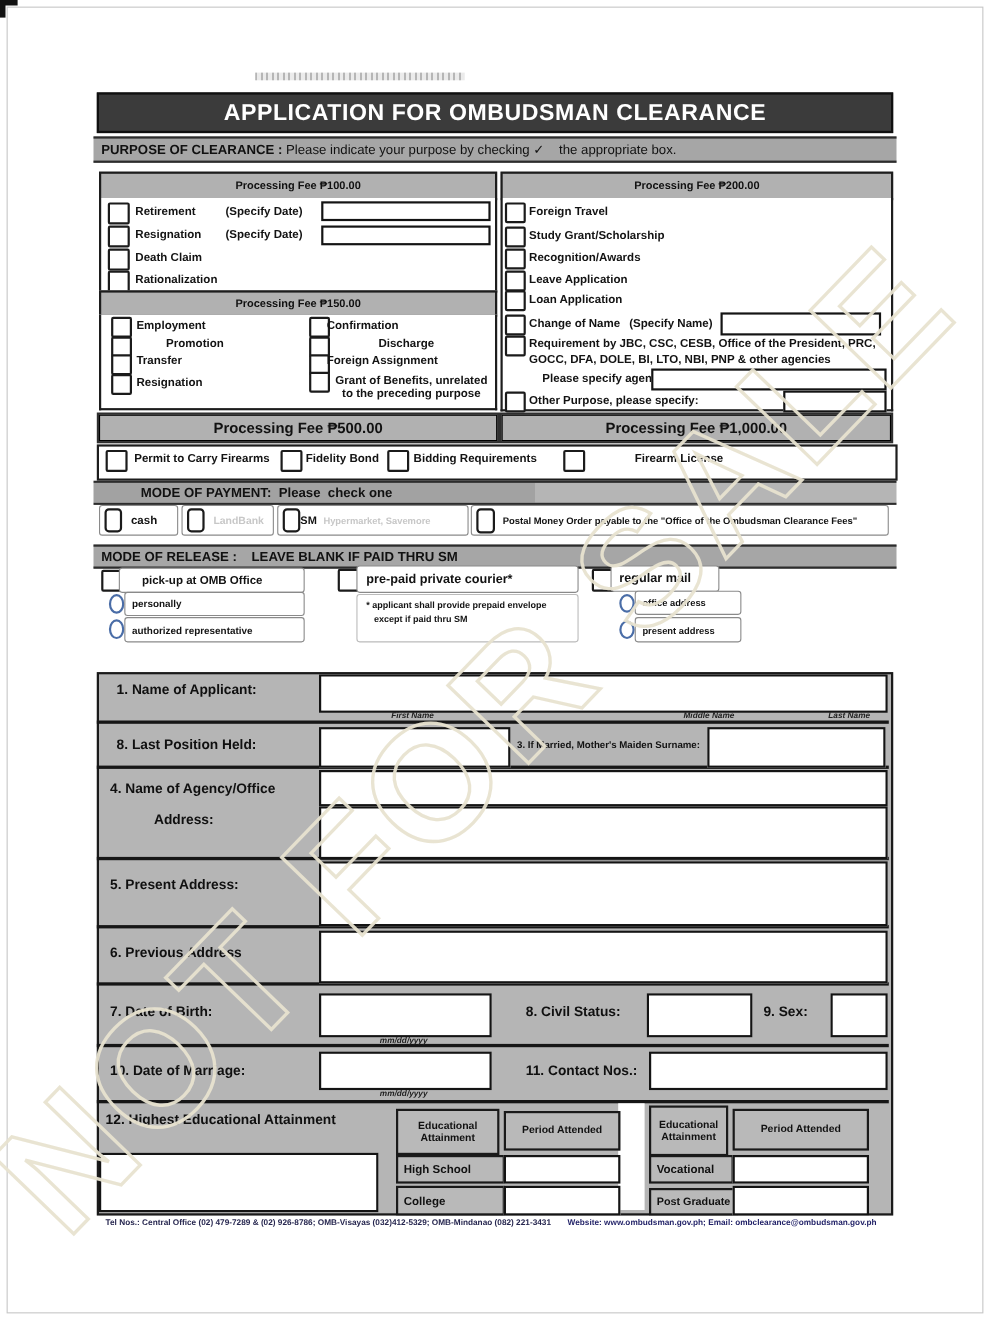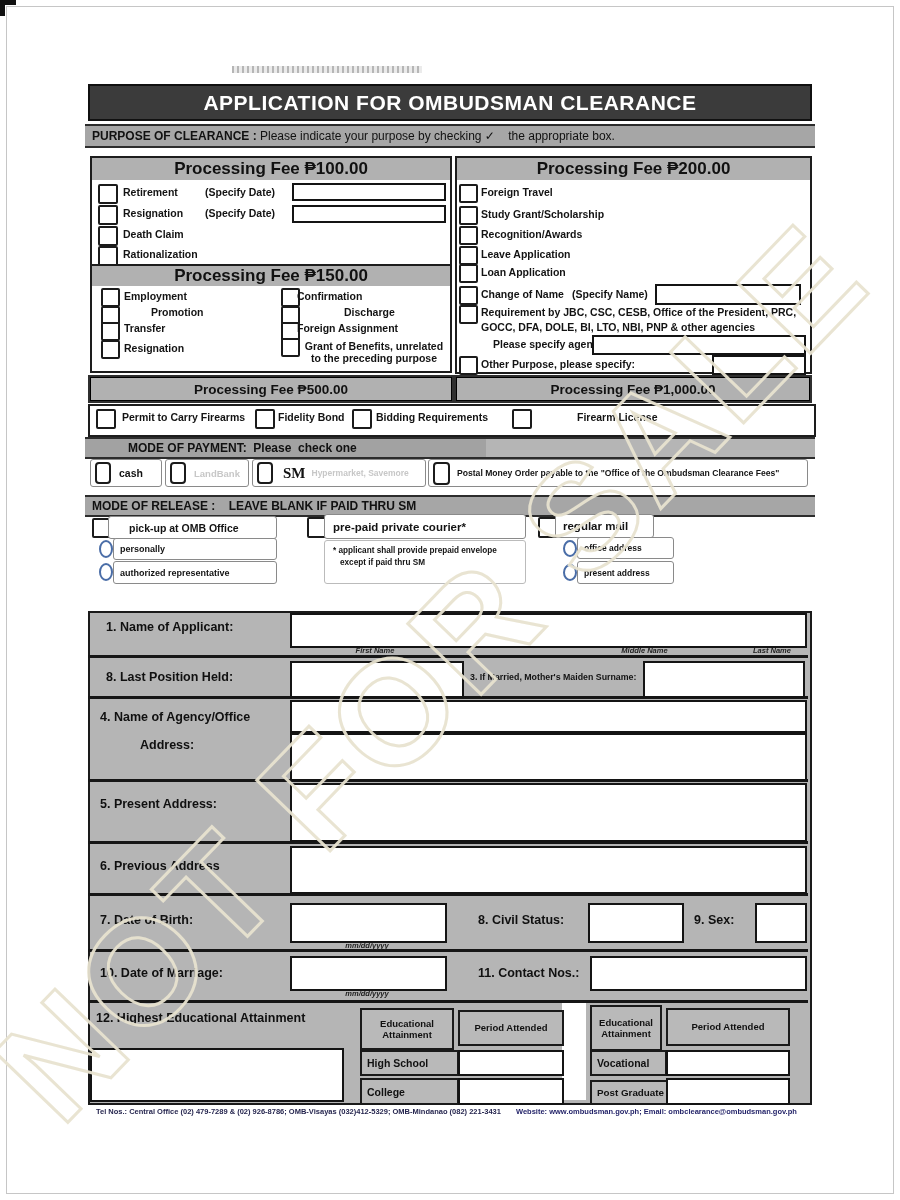--- a/index.html
+++ b/index.html
@@ -9,21 +9,21 @@
   .frame{position:absolute;inset:6px;border:1px solid #c6c6c6;pointer-events:none;}
   .cornermark1{position:absolute;left:0;top:0;width:16px;height:5px;background:#111;}
   .cornermark2{position:absolute;left:0;top:0;width:5px;height:16px;background:#111;}
   .smudge{background:repeating-linear-gradient(90deg,#8f8f8f 0 2px,#e0e0e0 2px 5px);opacity:.65;}
   .titlebar{background:#3b3b3b;border:2px solid #101010;display:flex;align-items:center;justify-content:center;
             color:#fff;font-weight:bold;font-size:21px;letter-spacing:.5px;}
   .bar{background:#a6a6a6;border-top:2px solid #2c2c2c;border-bottom:2px solid #2c2c2c;
        display:flex;align-items:center;padding:0 7px;font-size:12px;color:#111;white-space:pre;}
   .bar.split{background:linear-gradient(90deg,#a2a2a2 0 55%,#b5b5b5 55% 100%);}
   .feehdr{background:#b1b1b1;border:2px solid #1d1d1d;display:flex;align-items:center;justify-content:center;
-          font-weight:bold;font-size:17px;color:#111;}
+          font-weight:bold;font-size:10px;color:#111;}
   .feebody{background:#fff;border:2px solid #1d1d1d;border-top:none;}
   .cb{background:#fff;border:2px solid #1b1b1b;border-radius:2px;}
   .cbt{background:#fff;border:2px solid #1b1b1b;border-radius:4px;}
   .rad{background:#fff;border:2px solid #4a6da7;border-radius:50%;}
   .inp{background:#fff;border:2px solid #141414;}
   .tbox{background:#fff;border:1px solid #8a8a8a;border-radius:3px;display:flex;align-items:center;}
   .l{font-size:10.5px;font-weight:bold;color:#131313;white-space:nowrap;}
   .ln{font-size:10.5px;font-weight:bold;color:#131313;}
   .faint{color:#c7c7c7;}
   .darkrow{background:#2f2f2f;}
@@ -150,21 +150,21 @@
   <div class="abs tbox" style="left:90px;top:459px;width:70px;height:26px;">
     <div class="cbt" style="width:12px;height:18px;margin-left:4px;"></div>
     <span class="ln" style="margin-left:8px;">cash</span>
   </div>
   <div class="abs tbox" style="left:165px;top:459px;width:82px;height:26px;">
     <div class="cbt" style="width:12px;height:18px;margin-left:4px;"></div>
     <span class="ln faint" style="margin-left:8px;font-size:9.5px;">LandBank</span>
   </div>
   <div class="abs tbox" style="left:252px;top:459px;width:172px;height:26px;">
     <div class="cbt" style="width:12px;height:18px;margin-left:4px;"></div>
-    <span class="ln" style="margin-left:10px;font-size:15px;font-family:Liberation Serif, serif;">SM</span>
+    <span class="ln" style="margin-left:0;font-size:10px;">SM</span>
     <span class="ln faint" style="margin-left:6px;font-size:8.5px;">Hypermarket, Savemore</span>
   </div>
   <div class="abs tbox" style="left:428px;top:459px;width:378px;height:26px;">
     <div class="cbt" style="width:13px;height:19px;margin-left:4px;flex:none;"></div>
     <span class="ln" style="margin-left:7px;font-size:8.6px;white-space:nowrap;">Postal Money Order payable to the "Office of the Ombudsman Clearance Fees"</span>
   </div>
 
   <div class="abs bar" style="left:85px;top:495px;width:716px;height:18px;">
     <span style="font-weight:bold;">MODE OF RELEASE :    </span>
     <span style="font-weight:bold;">LEAVE BLANK IF PAID THRU SM</span>

